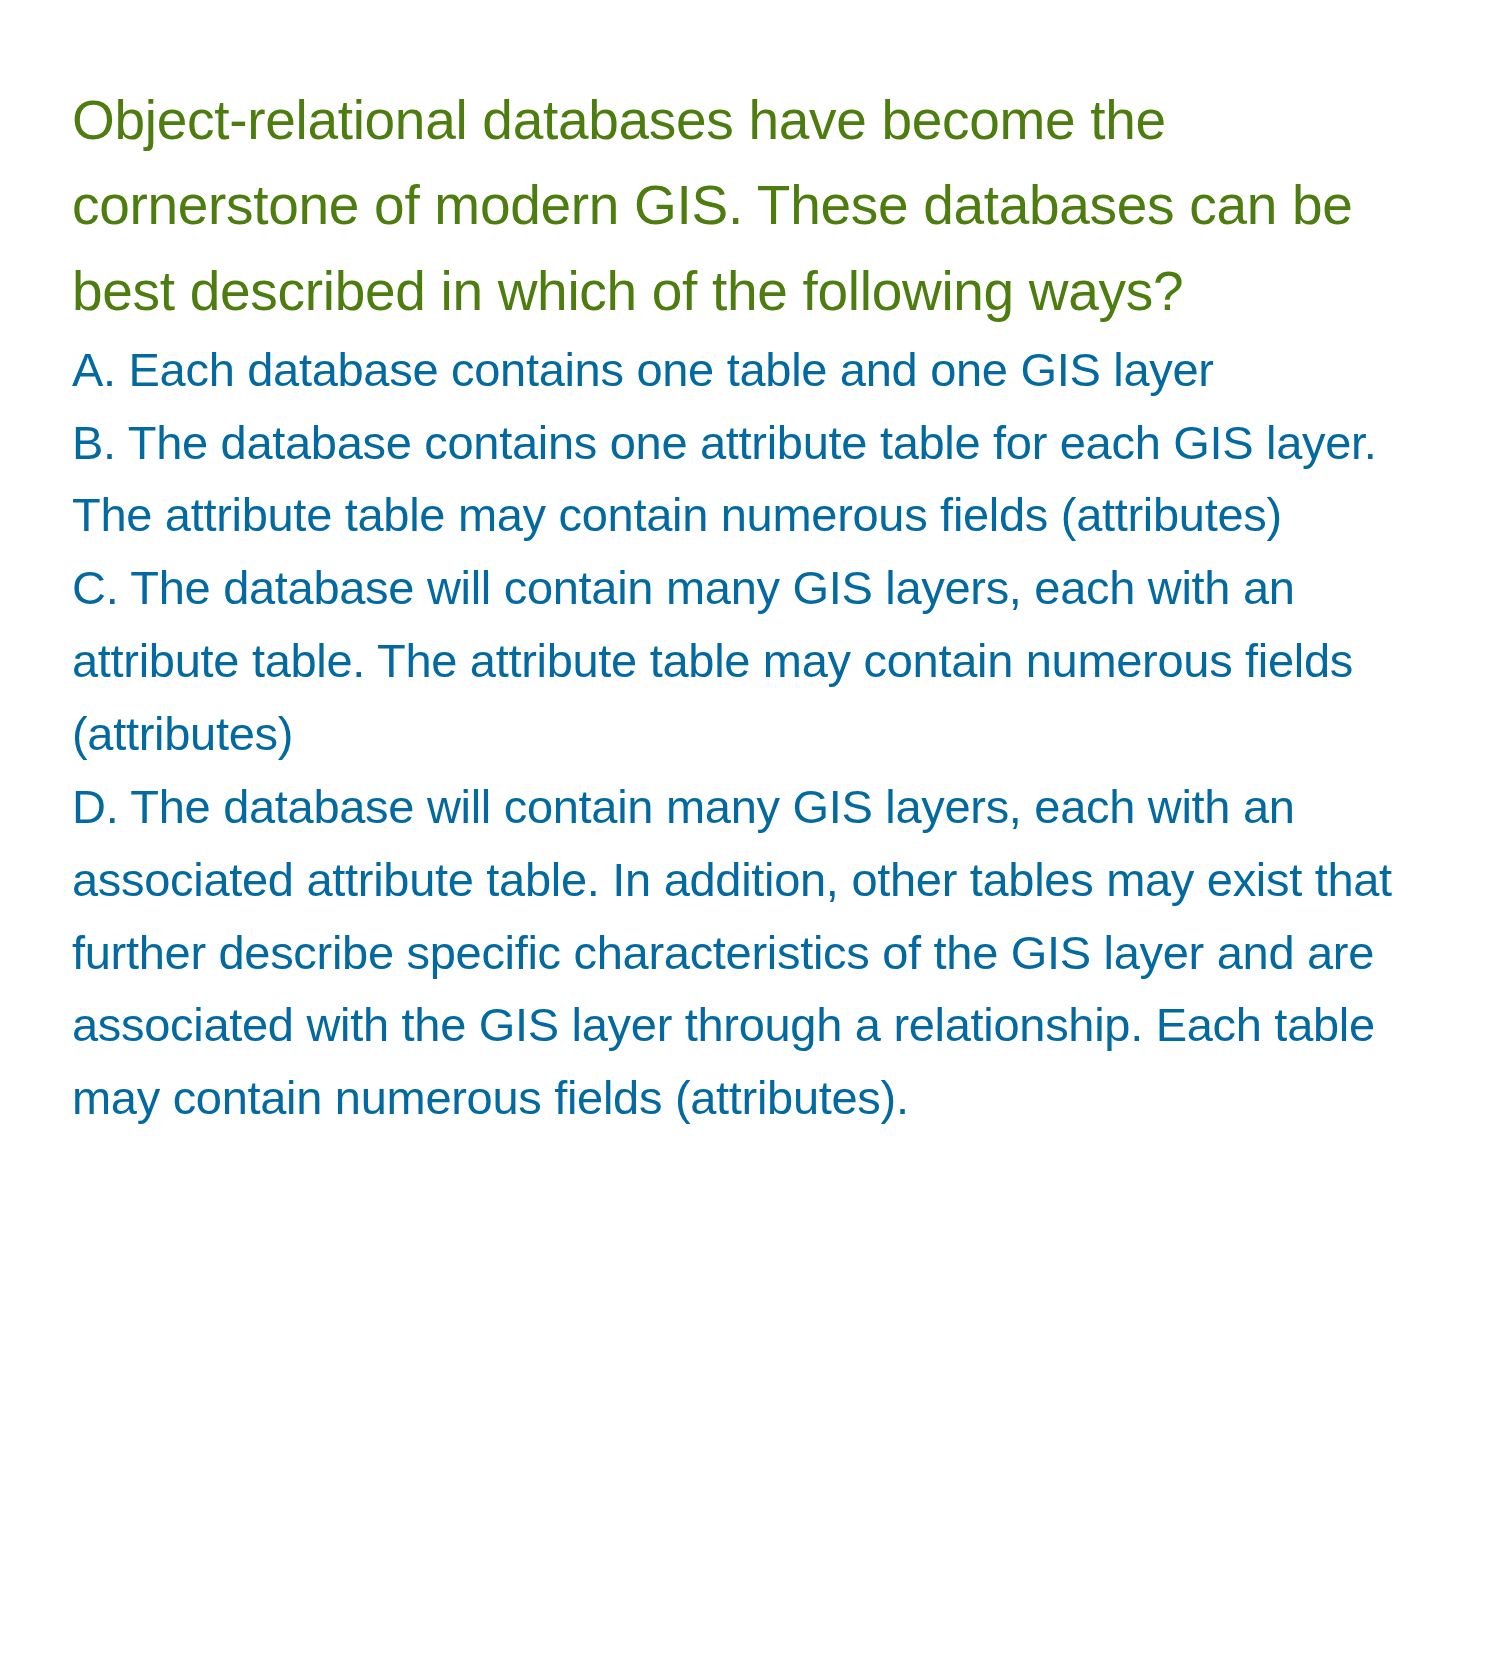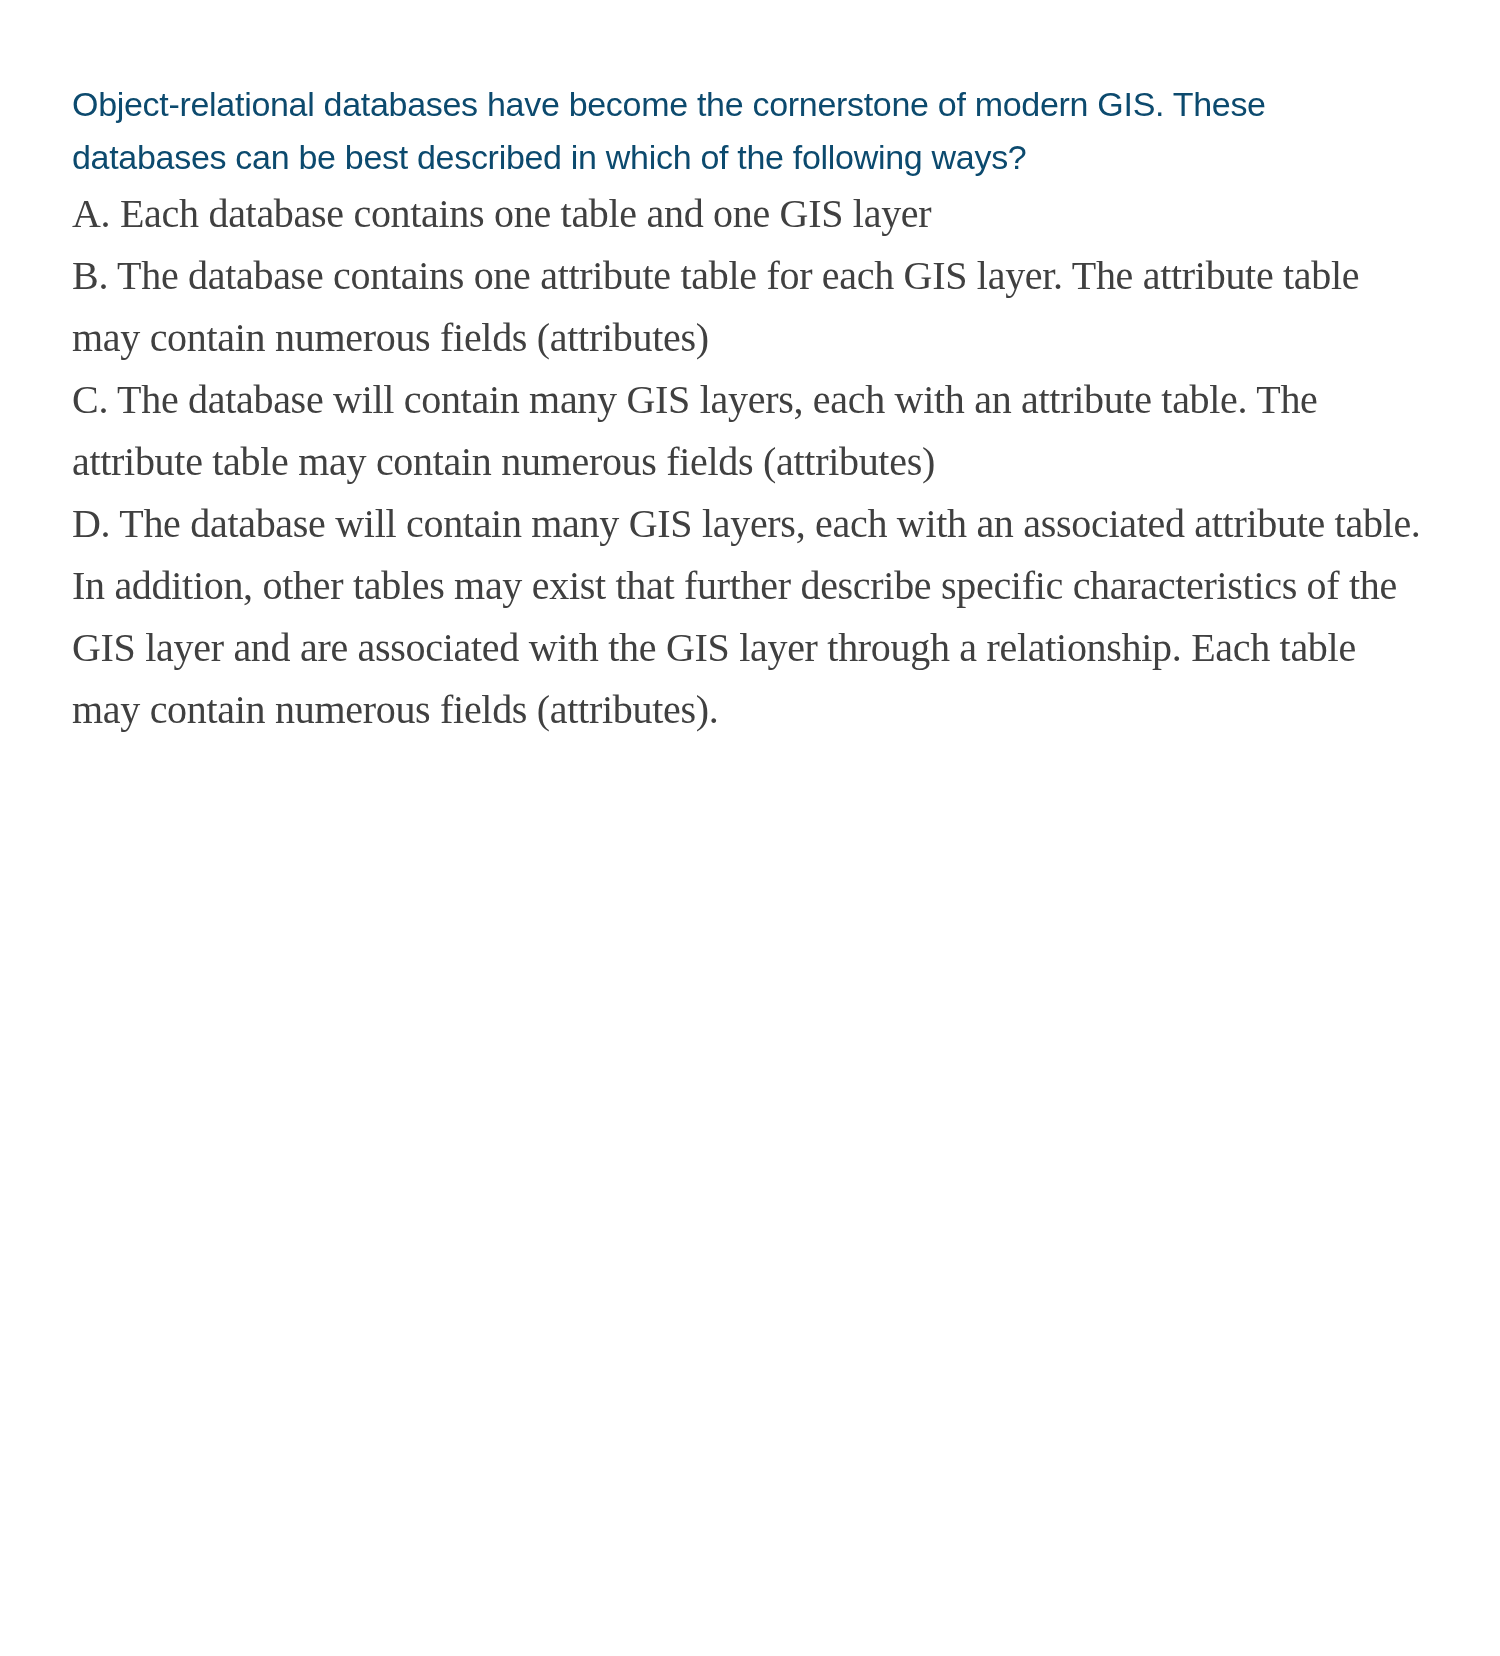--- a/index.html
+++ b/index.html
@@ -8,33 +8,32 @@
       box-sizing: border-box;
     }
     body {
       background: #ffffff;
       font-family: -apple-system, BlinkMacSystemFont, "Segoe UI", Helvetica, Arial, sans-serif;
       width: 1500px;
       height: 1656px;
       padding: 78px 72px 78px 72px;
     }
     .question-text {
-      font-size: 34px;
+      font-size: 55px;
       line-height: 1.55;
-      color: #0c4a6e;
+      color: #4d7c0f;
       font-weight: 400;
       letter-spacing: -0.3px;
     }
     .option {
-      font-size: 40px;
+      font-size: 47px;
       line-height: 1.55;
-      color: #404040;
+      color: #0369a1;
       font-weight: 400;
       letter-spacing: -0.3px;
-      font-family: Liberation Serif, serif;
     }
   </style>
 </head>
 <body>
 
 <div class="question-text">Object-relational databases have become the cornerstone of modern GIS. These databases can be best described in which of the following ways?</div>
 <div class="option">A. Each database contains one table and one GIS layer</div>
 <div class="option">B. The database contains one attribute table for each GIS layer. The attribute table may contain numerous fields (attributes)</div>
 <div class="option">C. The database will contain many GIS layers, each with an attribute table. The attribute table may contain numerous fields (attributes)</div>
 <div class="option">D. The database will contain many GIS layers, each with an associated attribute table. In addition, other tables may exist that further describe specific characteristics of the GIS layer and are associated with the GIS layer through a relationship. Each table may contain numerous fields (attributes).</div>

